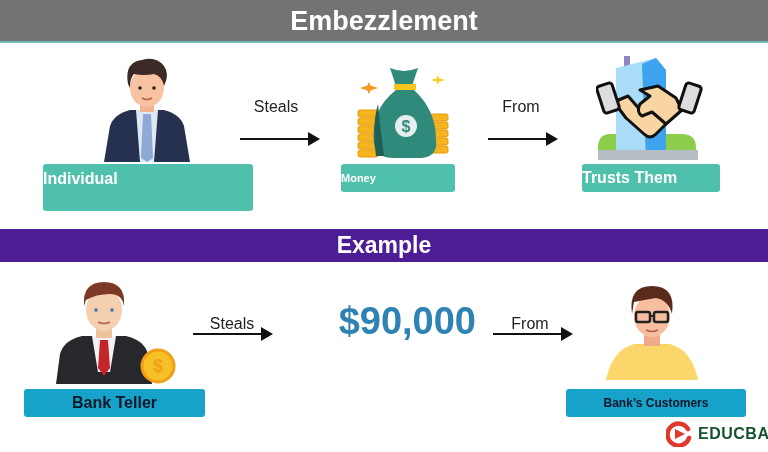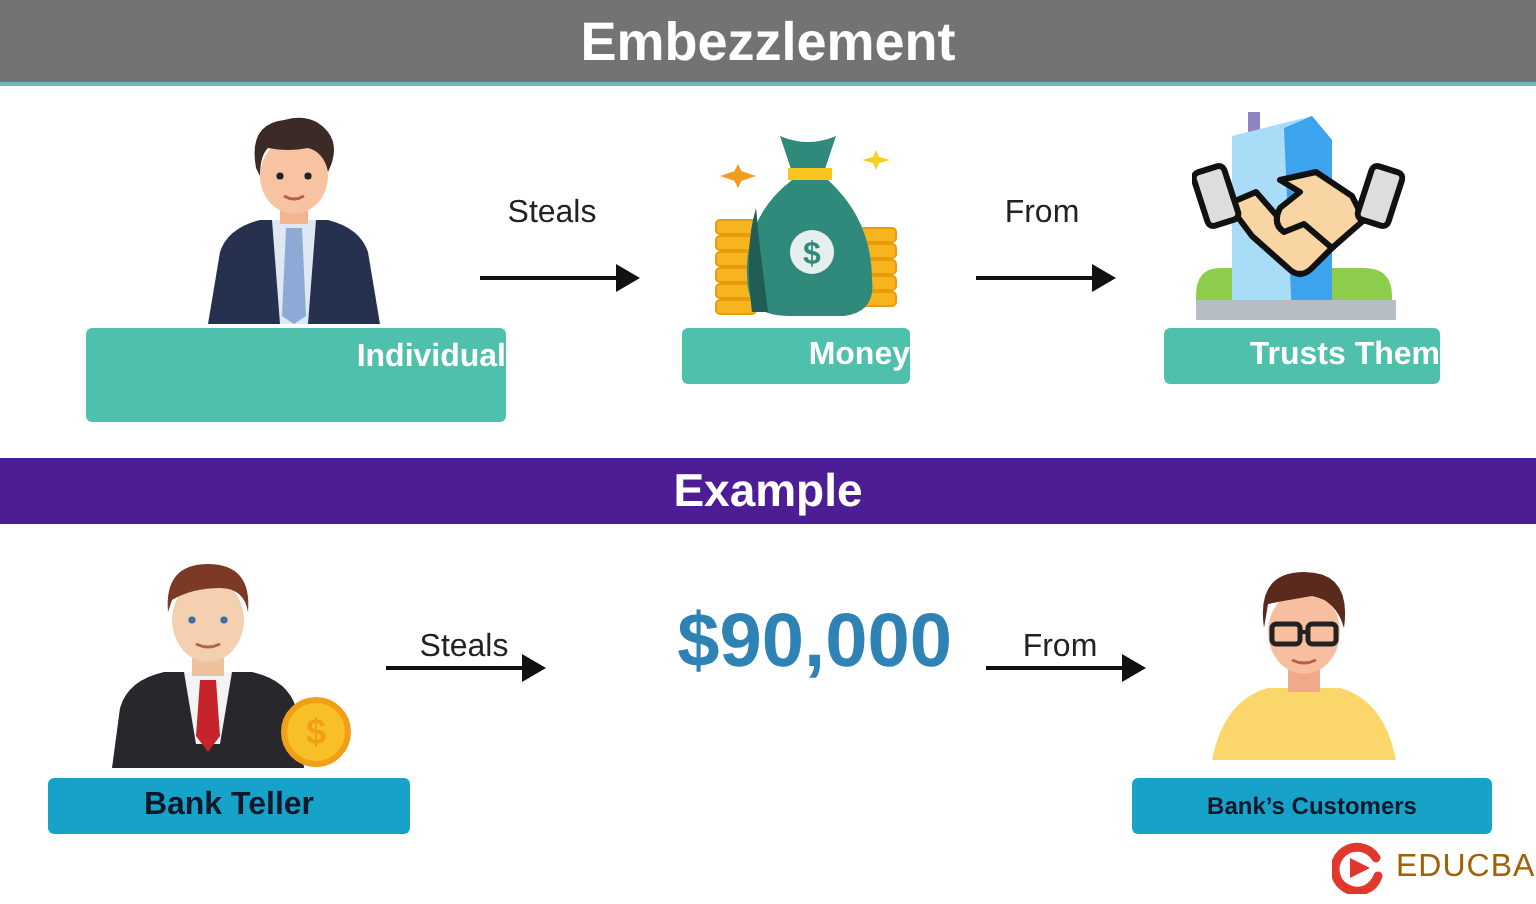--- a/index.html
+++ b/index.html
@@ -1,28 +1,28 @@
 <!DOCTYPE html>
 <html><head>
 <meta charset="utf-8">
 <style>
   * { box-sizing: border-box; margin: 0; padding: 0; }
   body { width: 768px; height: 452px; background: #ffffff; font-family: "Liberation Sans", sans-serif; position: relative; overflow: hidden; }
   .banner { position: absolute; left: 0; width: 768px; color: #fff; font-weight: bold; text-align: center; }
   .banner.top { top: 0; height: 43px; background: #737373; font-size: 27px; line-height: 43px; border-bottom: 2px solid #6fb8bc; }
   .banner.mid { top: 229px; height: 33px; background: #4c1d95; font-size: 23px; line-height: 33px; }
   .abs { position: absolute; }
-  .label-teal { position: absolute; background: #4fc0ac; color: #fff; font-weight: bold; text-align: right; border-radius: 3px; }
+  .label-teal { position: absolute; background: #4fc0ac; color: #fff; font-weight: bold; text-align: left; border-radius: 3px; }
   .label-blue { position: absolute; background: #17a2c9; color: #0f172a; font-weight: bold; text-align: center; border-radius: 3px; }
   .arrow-text { position: absolute; font-size: 16px; color: #222; text-align: center; line-height: 19px; }
   .arrow { position: absolute; height: 2px; background: #111; }
   .arrow::after { content: ""; position: absolute; right: -10px; top: -6px; border-left: 12px solid #111; border-top: 7px solid transparent; border-bottom: 7px solid transparent; }
   .amount { position: absolute; left: 298px; top: 300px; width: 178px; text-align: right; font-size: 38px; font-weight: bold; color: #2f82b4; }
   .logo { position: absolute; left: 666px; top: 421px; display: flex; align-items: center; gap: 6px; }
-  .logo-text { font-size: 16px; color: #a16207; letter-spacing: 0.5px; }
+  .logo-text { font-size: 16px; color: #14532d; letter-spacing: 0.5px; font-weight: bold; }
 </style>
 </head>
 <body>
 
 <div class="banner top">
   <span>Embezzlement</span>
 </div>
 
 <svg class="abs" style="left:100px;top:56px" width="94" height="106" viewBox="0 0 94 106">
   <path d="M4 106 L10 70 Q14 58 30 54 L64 54 Q80 58 84 70 L90 106 Z" fill="#26304f"></path>
@@ -60,21 +60,21 @@
   </g>
   <path d="M34 4 Q48 10 62 4 L56 22 L40 22 Z" fill="#2f8a7c"></path>
   <rect x="38" y="20" width="22" height="6" fill="#f7c51e"></rect>
   <path d="M40 26 Q14 46 18 80 Q20 94 38 94 L66 94 Q82 92 80 76 Q80 46 58 26 Z" fill="#2f8a7c"></path>
   <path d="M22 40 Q16 60 20 92 L28 92 L24 60 Z" fill="#1f5d55"></path>
   <circle cx="50" cy="62" r="11" fill="#e6efed"></circle>
   <text x="50" y="68" text-anchor="middle" font-size="16" font-weight="bold" fill="#2f8a7c" font-family="Liberation Sans, sans-serif">$</text>
   <path d="M10 24 l3 -6 l3 6 l-3 6 z M4 24 l9 -3 l9 3 l-9 3z" fill="#f39b1e"></path>
   <path d="M80 16 l2 -5 l2 5 l-2 5z M75 16 l7 -2 l7 2 l-7 2z" fill="#f6d11e"></path>
 </svg>
-<div class="label-teal" style="left:341px;top:164px;width:114px;height:28px;font-size:16px;line-height:28px">
+<div class="label-teal" style="left:341px;top:164px;width:114px;height:28px;font-size:11px;line-height:28px">
   <span>Money</span>
 </div>
 
 <div class="arrow-text" style="left:468px;top:97px;width:106px">
   <div>From</div>
 </div>
 <div class="arrow" style="left:488px;top:138px;width:60px"></div>
 
 <svg class="abs" style="left:596px;top:54px" width="108" height="106" viewBox="0 0 108 106">
   <rect x="28" y="2" width="6" height="14" fill="#8e84c4"></rect>

